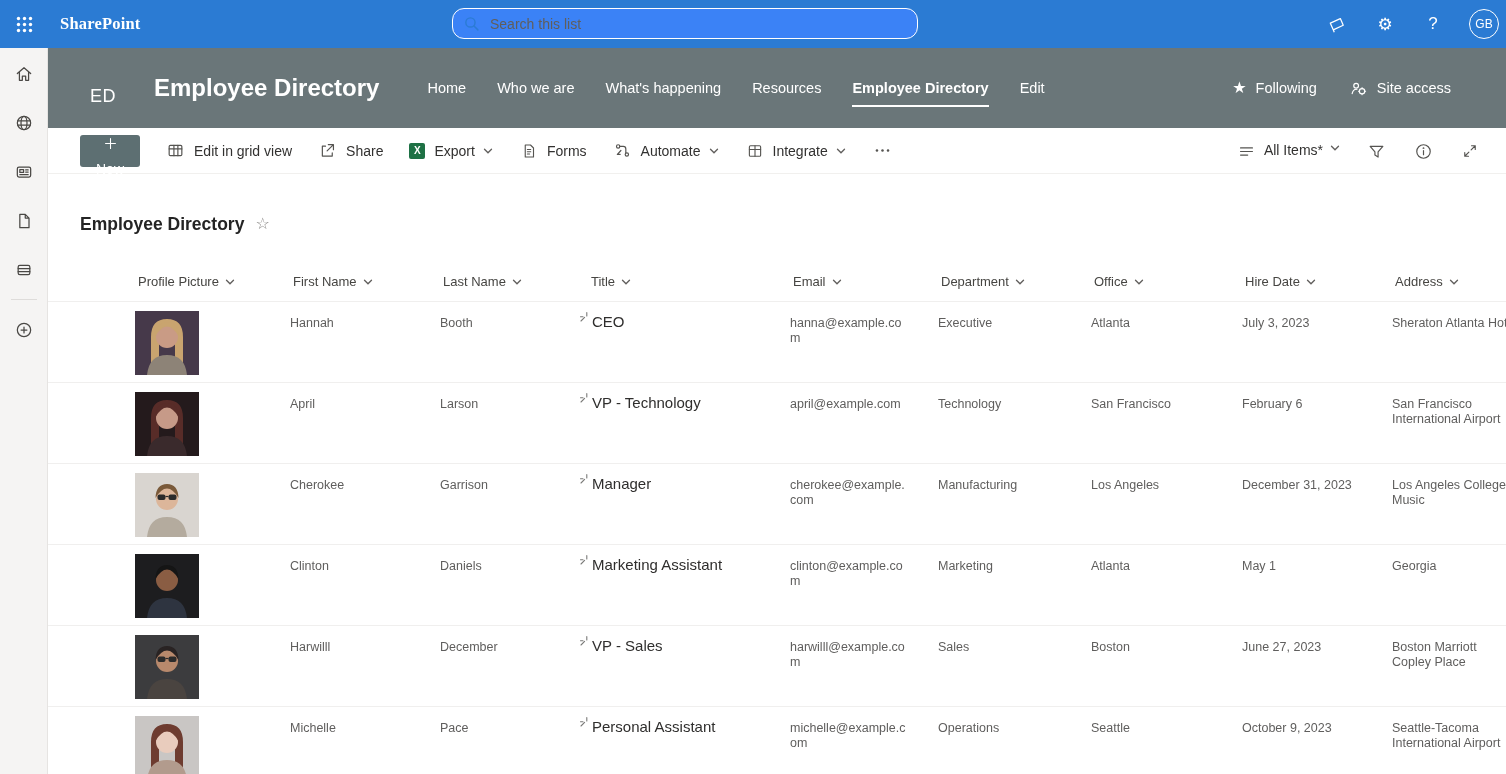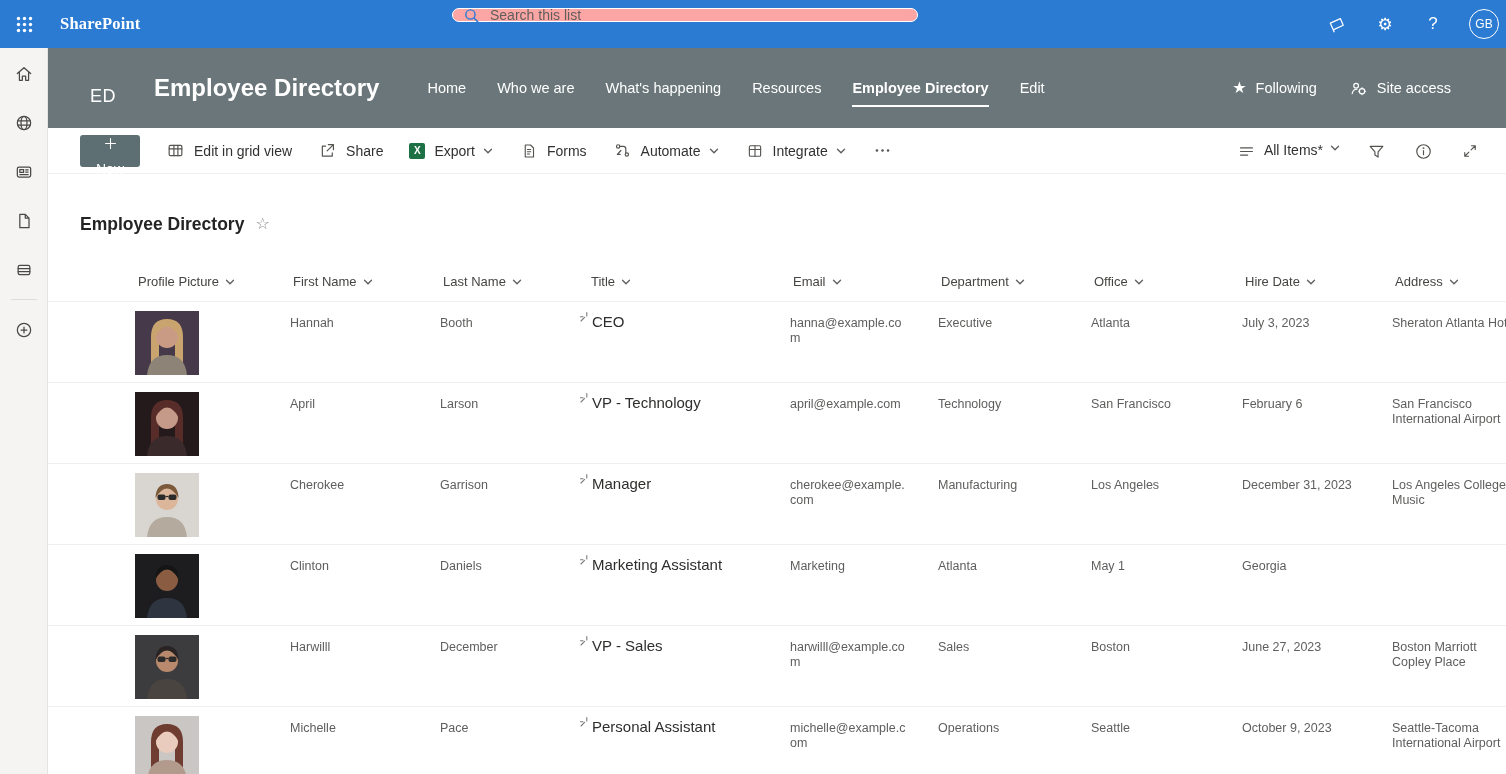--- a/index.html
+++ b/index.html
@@ -7,21 +7,21 @@
     --txt:#323130; --gray:#5f5e5d; --icon:#555451; --line:#f0efee;
   }
   *{margin:0;padding:0;box-sizing:border-box;}
   html,body{width:1506px;height:774px;overflow:hidden;background:#fff;
     font-family:"Liberation Sans",sans-serif;}
   
   .topbar{position:absolute;left:0;top:0;width:1506px;height:48px;background:var(--blue);
     display:flex;align-items:center;color:#fff;}
   .waffle{width:48px;height:48px;display:flex;align-items:center;justify-content:center;cursor:pointer;}
   .brand{font-size:16.5px;font-weight:700;letter-spacing:.2px;margin-left:12px;cursor:pointer;font-family:Liberation Serif, serif;}
-  .searchbox{position:absolute;left:452px;top:8px;width:466px;height:14px;background:#fca5a5;
+  .searchbox{position:absolute;left:452px;top:8px;width:466px;height:31px;background:#3b82f6;
     border-radius:12px;display:flex;align-items:center;padding:0 10px;border:1px solid #fff;}
   .searchbox svg{flex:0 0 auto;color:var(--blue);}
   .searchbox input{border:none;outline:none;flex:1;margin-left:10px;font-size:14px;color:#333;
     font-family:"Liberation Sans",sans-serif;background:transparent;}
   .searchbox input::placeholder{color:#605e5c;}
   .top-icons{position:absolute;right:7px;top:0;height:48px;display:flex;align-items:center;gap:24px;}
   .top-icons .tico{width:24px;height:24px;display:flex;align-items:center;justify-content:center;
     color:#fff;font-size:17px;cursor:pointer;}
   .avatar{width:30px;height:30px;border-radius:50%;border:1.6px solid #fff;display:flex;
     align-items:center;justify-content:center;font-size:12px;font-weight:400;cursor:pointer;}
@@ -510,20 +510,21 @@
     <div class="cell nowrap">Clinton</div>
     <div class="cell nowrap">Daniels</div>
     <div class="cell cell-title">
           <span style="display:flex">
             <svg class="cursor-art" width="12" height="12" viewBox="0 0 12 12" fill="none" stroke="currentColor" stroke-width="1.1" stroke-linecap="round">
               <path d="M2 10 L5.6 6.4 M7.8 1.5 V5 M1.5 5.8 H4"></path>
             </svg>
           </span>
           <span>Marketing Assistant</span>
         </div>
+    <div class="cell cell-email">clinton@example.com</div>
     <div class="cell nowrap">Marketing</div>
     <div class="cell nowrap">Atlanta</div>
     <div class="cell nowrap">May 1</div>
     <div class="cell">
           <div class="addr-line">Georgia</div>
         </div>
       </div>
       <div class="tr">
     <div class="cell"></div>
     <div class="cell cell-photo">

